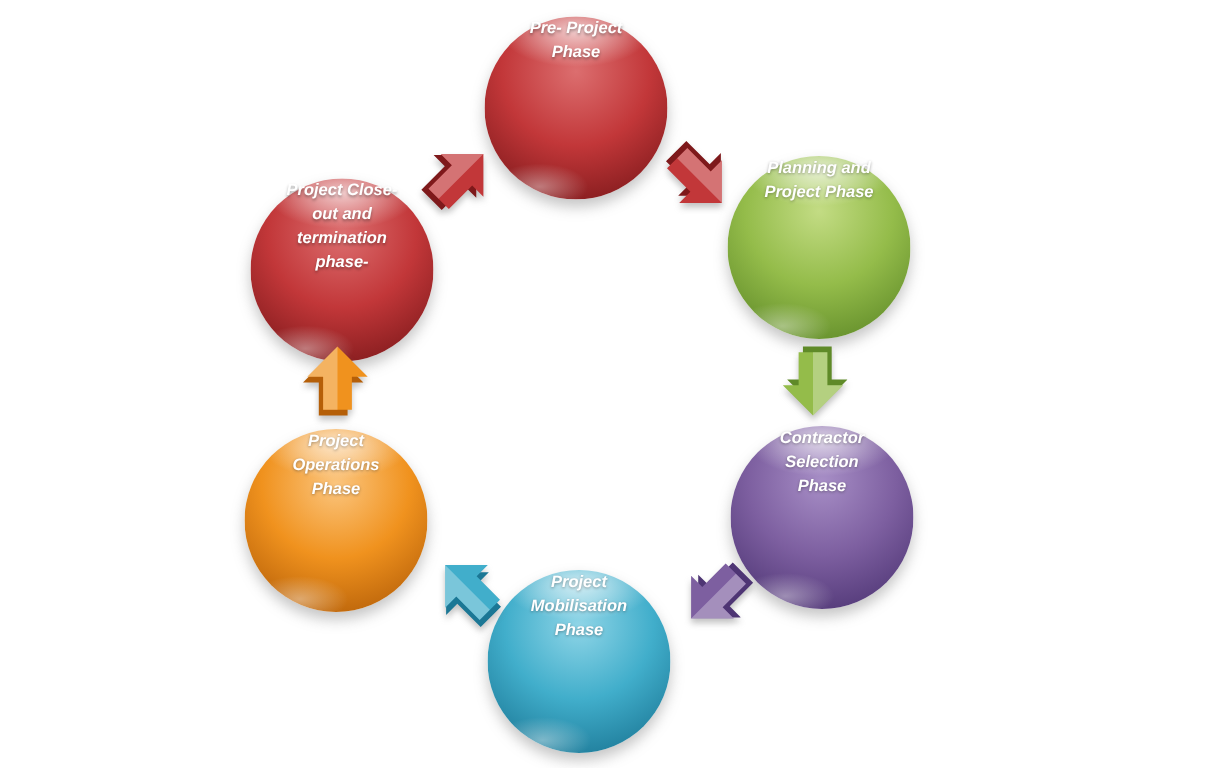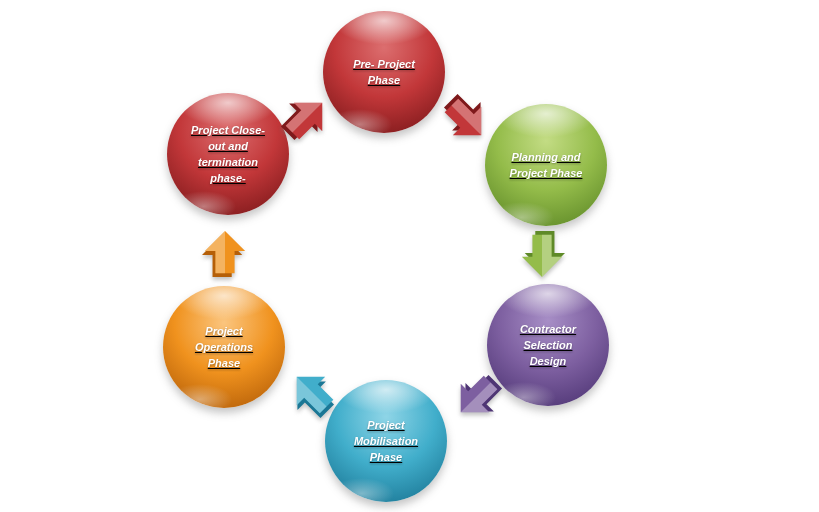--- a/index.html
+++ b/index.html
@@ -8,45 +8,44 @@
     width:819px;height:512px;
     background:#ffffff;
     overflow:hidden;
     font-family:"Liberation Sans", sans-serif;
   }
   
   .node{
     position:absolute;
     width:122px;height:122px;
     border-radius:50%;
-    display:flex;align-items:center;justify-content:center;
+    display:flex;justify-content:center;
     text-align:center;
     background:
       radial-gradient(55% 26% at 50% 8%, rgba(255,255,255,.70), rgba(255,255,255,0) 75%),
       radial-gradient(38% 18% at 30% 93%, rgba(255,255,255,.40), rgba(255,255,255,0) 70%),
       radial-gradient(78% 78% at 50% 30%, var(--light) 0%, var(--base) 52%, var(--dark) 100%);
     box-shadow:0 5px 9px rgba(110,110,110,.40);
-    text-decoration:underline;
   }
   .node-label{
     color:#fff;
     font-weight:bold;
     font-style:italic;
     font-size:11px;
     line-height:16px;
     white-space:pre-line;
     text-shadow:0 1px 2px rgba(0,0,0,.35);
     padding:0 8px;
   }
   .node--pre{left:323px;top:11px;}
   .node--planning{left:485px;top:104px;}
   .node--contractor{left:487px;top:284px;}
   .node--mobilisation{left:325px;top:380px;}
   .node--operations{left:163px;top:286px;}
-  .node--closeout{left:167px;top:93px;}
+  .node--closeout{left:167px;top:119px;}
 
   
   .arrow{
     position:absolute;
     width:46px;height:50px;
     filter:drop-shadow(0 3px 2px rgba(120,120,120,.45));
   }
   .arrow svg{width:100%;height:100%;display:block;}
   .arr-depth{fill:var(--dark);}
   .arr-face{fill:var(--base);}
@@ -76,21 +75,21 @@
   </div>
 
   <div class="node node--planning" style="--light: #C3DC84; --base: #94BC4A; --dark: #5F8A28;">
     <div class="node-label">Planning and
 Project Phase</div>
   </div>
 
   <div class="node node--contractor" style="--light: #A78EC6; --base: #7D5FA0; --dark: #4E3574;">
     <div class="node-label">Contractor
 Selection
-Design</div>
+Phase</div>
   </div>
 
   <div class="node node--mobilisation" style="--light: #8FD5E7; --base: #41AECB; --dark: #1B7795;">
     <div class="node-label">Project
 Mobilisation
 Phase</div>
   </div>
 
   <div class="node node--operations" style="--light: #FBC57E; --base: #F0921E; --dark: #B55F08;">
     <div class="node-label">Project

